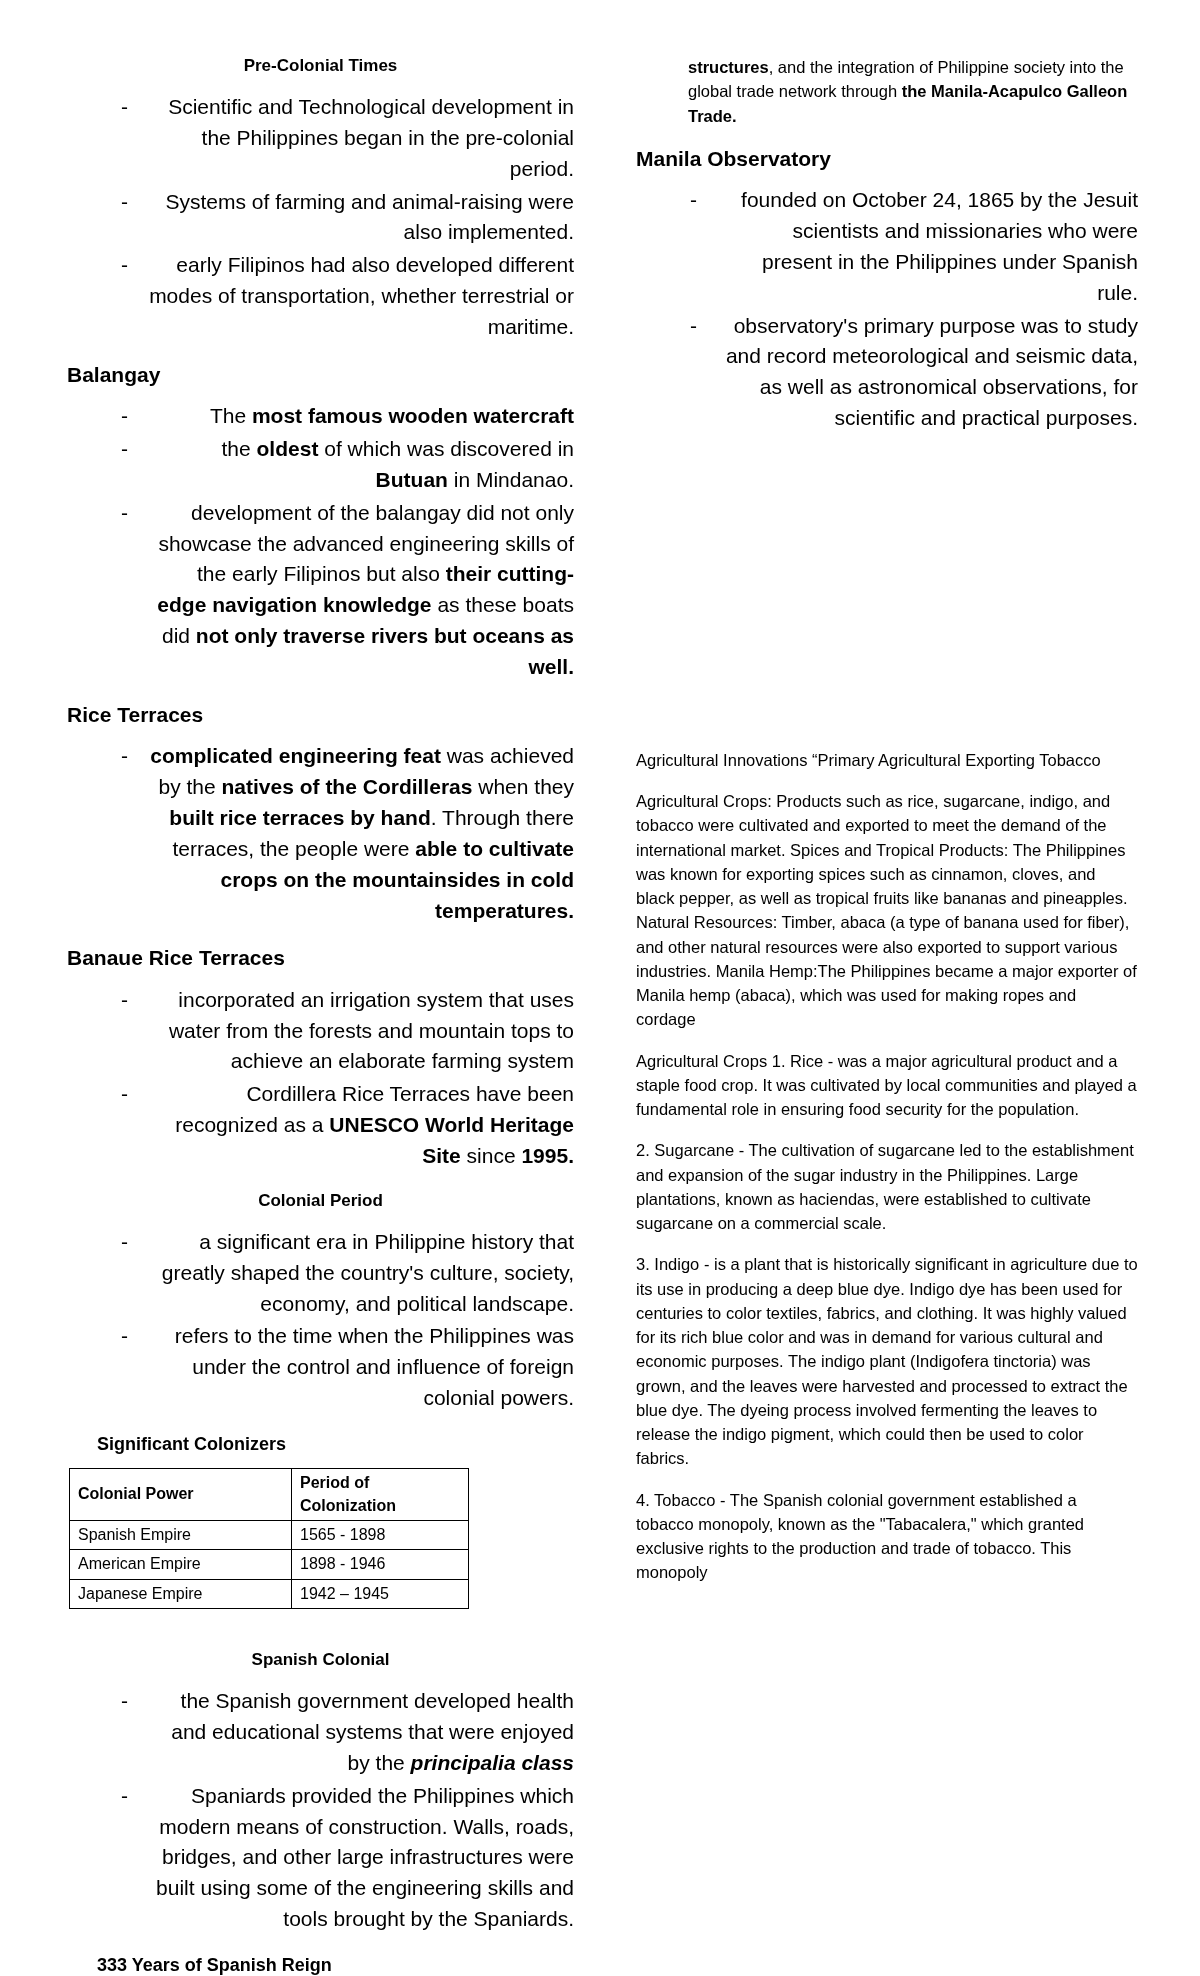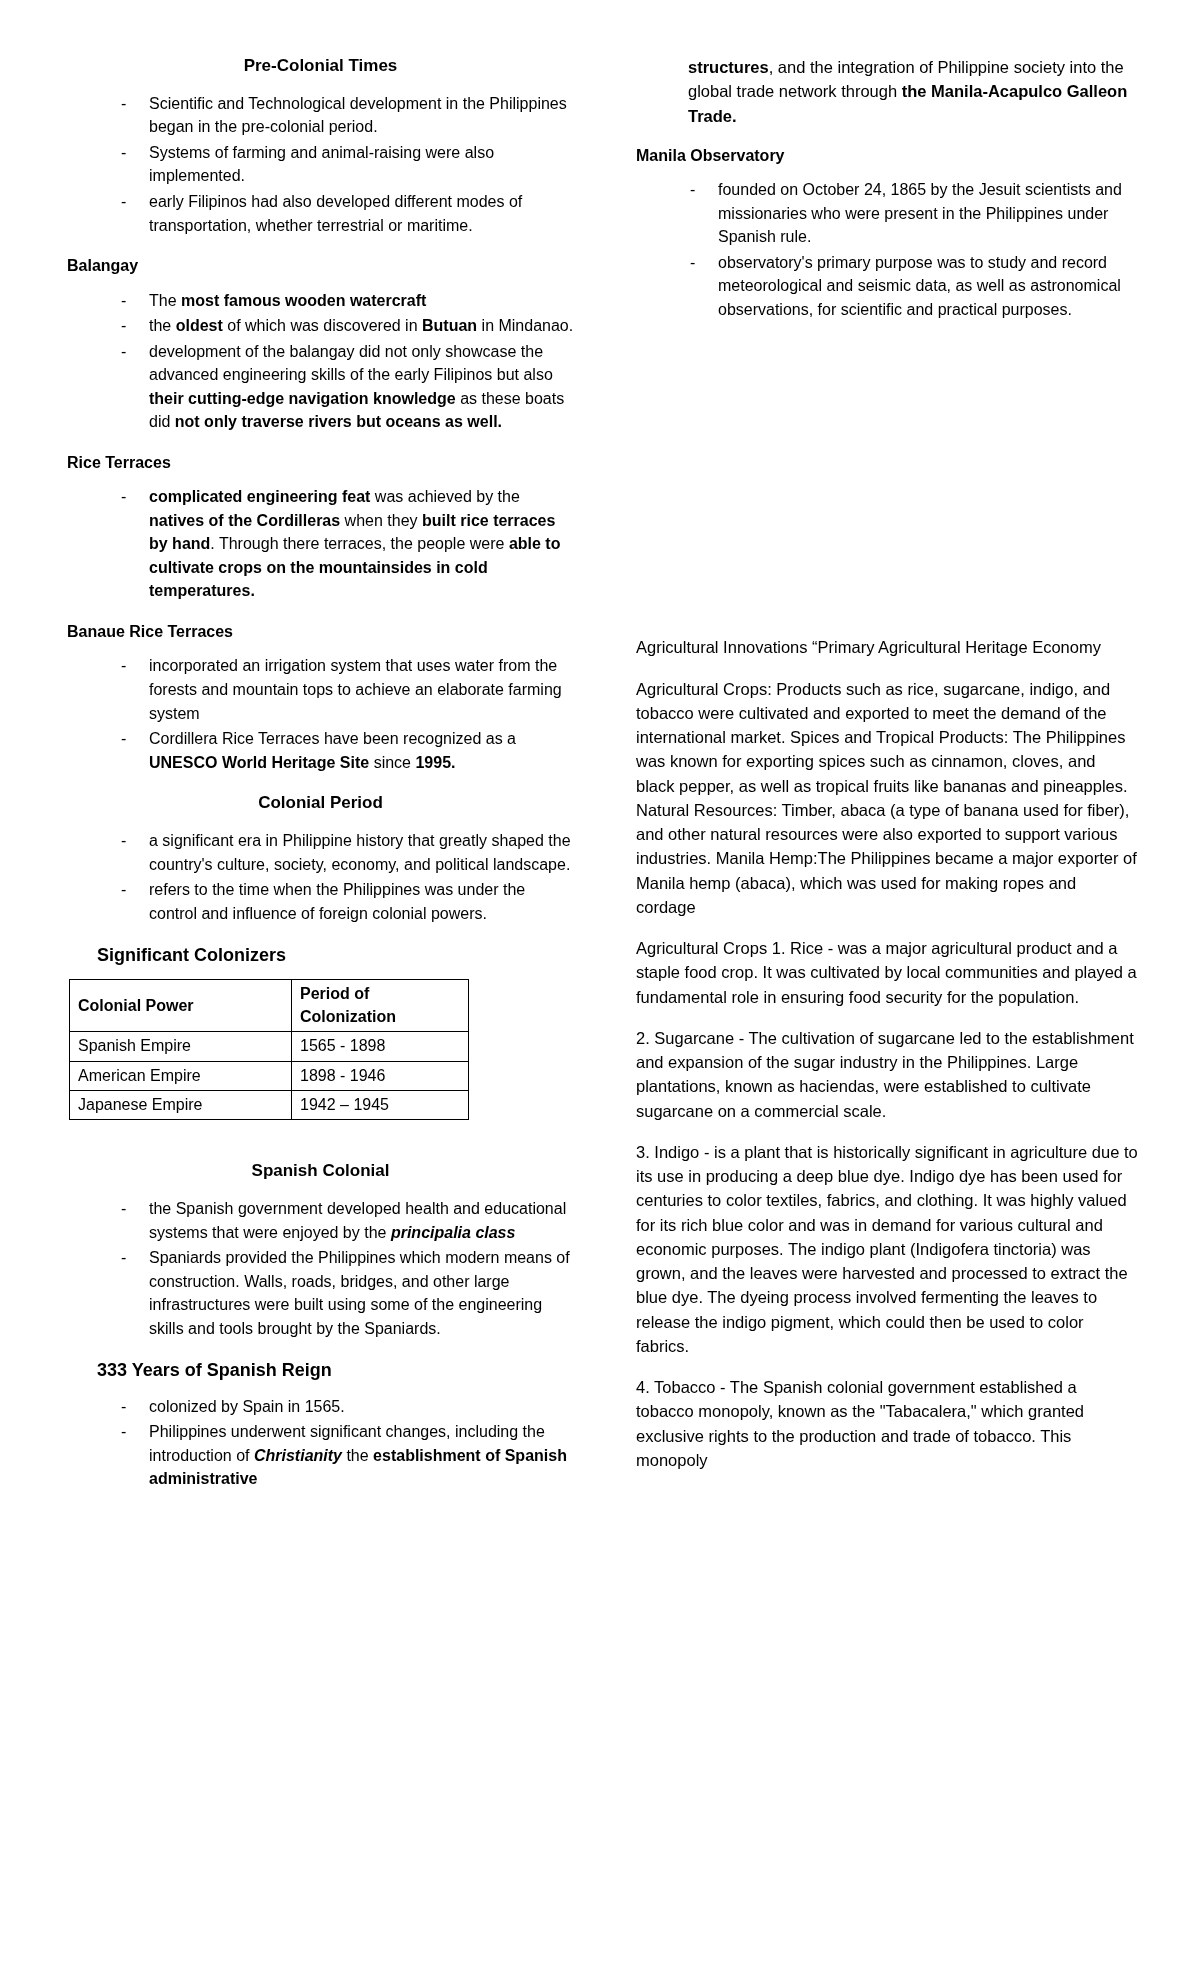--- a/index.html
+++ b/index.html
@@ -35,21 +35,21 @@
 
   h2.center-head {
     text-align: center;
     font-size: 17px;
     font-weight: bold;
     margin: 0 0 14px 0;
     line-height: 1.35;
   }
   h2.left-head {
     text-align: left;
-    font-size: 16px;
+    font-size: 21px;
     font-weight: bold;
     margin: 18px 0 12px 0;
     line-height: 1.35;
   }
   h2.indent-head {
     text-align: left;
     font-size: 18px;
     font-weight: bold;
     margin: 18px 0 12px 0;
     padding-left: 30px;
@@ -57,22 +57,23 @@
   }
   ul.dash {
     list-style: none;
     margin: 0 0 14px 0;
     padding: 0 0 0 30px;
   }
   ul.dash > li {
     position: relative;
     padding-left: 52px;
     margin-bottom: 2px;
-    font-size: 16px;
+    font-size: 21px;
     line-height: 1.47;
+    text-align: right;
   }
   ul.dash > li::before {
     content: "-";
     position: absolute;
     left: 24px;
     top: 0;
   }
   p.body {
     font-size: 16.5px;
     line-height: 1.47;
@@ -186,21 +187,21 @@
       <h2 class="left-head" style="margin-top:14px;">Manila Observatory</h2>
       <ul class="dash">
         <li>founded on October 24, 1865 by the Jesuit scientists and missionaries who were present in the Philippines under Spanish rule.</li>
         <li>observatory's primary purpose was to study and record meteorological and seismic data, as well as astronomical observations, for scientific and practical purposes.</li>
       </ul>
 
 
       <div class="spacer-lg"></div>
 
       <div class="rightpara-block">
-        <p class="body">Agricultural Innovations “Primary Agricultural Heritage Economy</p>
+        <p class="body">Agricultural Innovations “Primary Agricultural Exporting Tobacco</p>
         <p class="body">Agricultural Crops: Products such as rice, sugarcane, indigo, and tobacco were cultivated and exported to meet the demand of the international market. Spices and Tropical Products: The Philippines was known for exporting spices such as cinnamon, cloves, and black pepper, as well as tropical fruits like bananas and pineapples. Natural Resources: Timber, abaca (a type of banana used for fiber), and other natural resources were also exported to support various industries. Manila Hemp:The Philippines became a major exporter of Manila hemp (abaca), which was used for making ropes and cordage</p>
         <p class="body">Agricultural Crops 1. Rice - was a major agricultural product and a staple food crop. It was cultivated by local communities and played a fundamental role in ensuring food security for the population.</p>
         <p class="body">2. Sugarcane - The cultivation of sugarcane led to the establishment and expansion of the sugar industry in the Philippines. Large plantations, known as haciendas, were established to cultivate sugarcane on a commercial scale.</p>
         <p class="body">3. Indigo - is a plant that is historically significant in agriculture due to its use in producing a deep blue dye. Indigo dye has been used for centuries to color textiles, fabrics, and clothing. It was highly valued for its rich blue color and was in demand for various cultural and economic purposes. The indigo plant (Indigofera tinctoria) was grown, and the leaves were harvested and processed to extract the blue dye. The dyeing process involved fermenting the leaves to release the indigo pigment, which could then be used to color fabrics.</p>
         <p class="body tight">4. Tobacco - The Spanish colonial government established a tobacco monopoly, known as the "Tabacalera," which granted exclusive rights to the production and trade of tobacco. This monopoly</p>
       </div>
 
     </div>
 
   </div>

